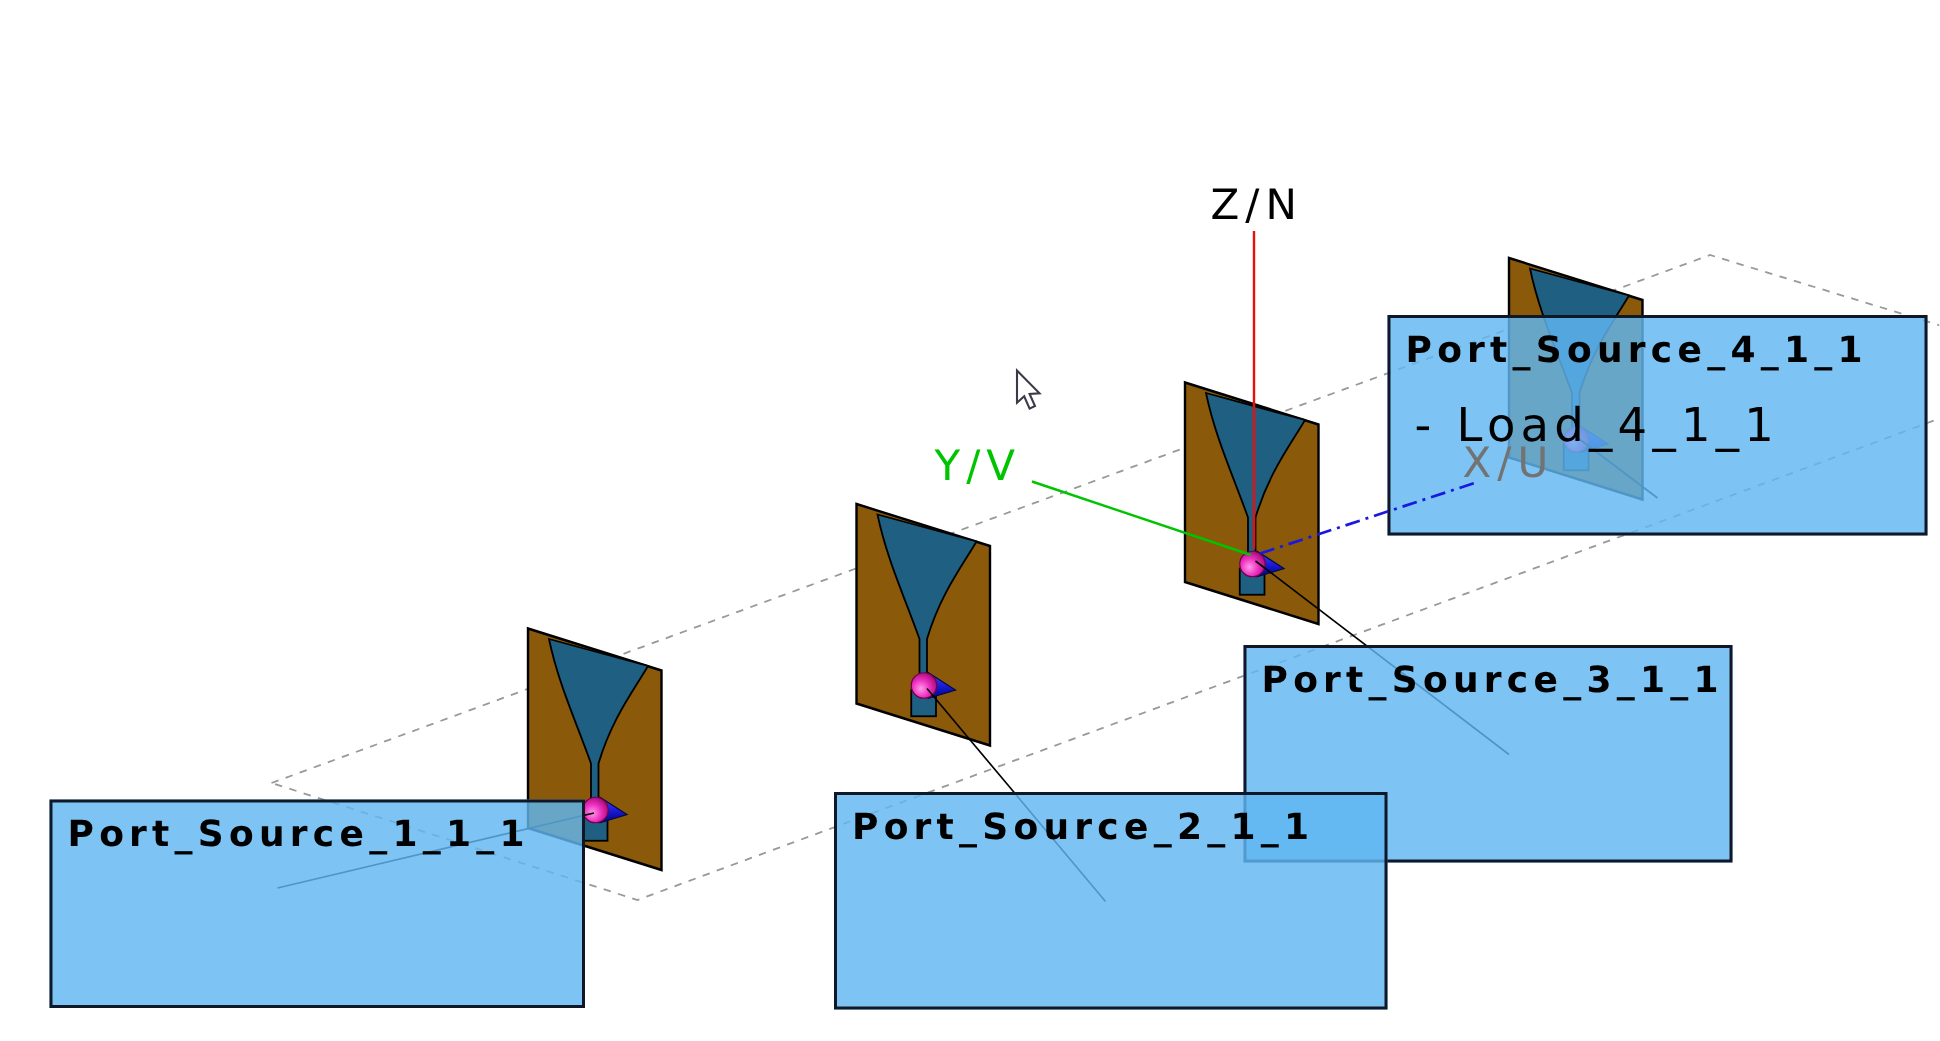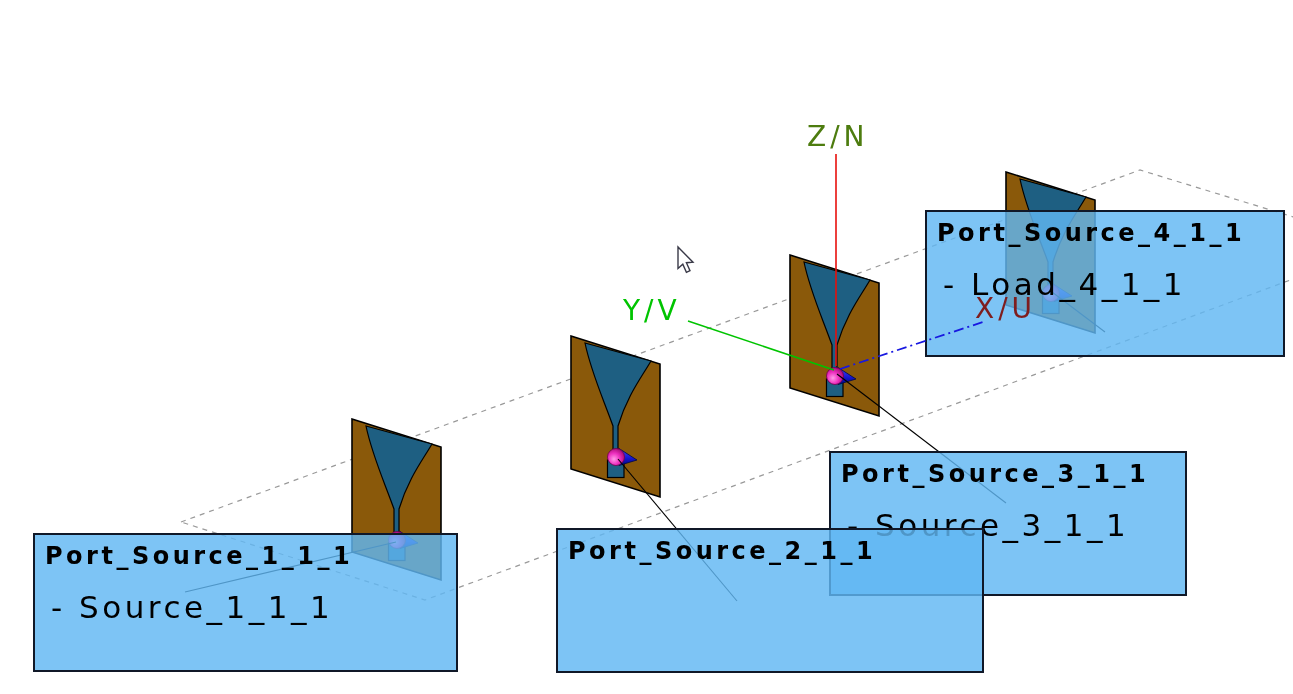--- a/index.html
+++ b/index.html
@@ -4,23 +4,23 @@
 <style>
   html,body{margin:0;padding:0;background:#fff;}
   .scene{position:relative;width:1293px;height:694px;background:#ffffff;overflow:hidden;
          font-family:"DejaVu Sans", sans-serif;}
   .scene svg{position:absolute;left:0;top:0;}
   .port-box{position:absolute;width:357px;background:rgba(96,183,243,0.82);
             border:2px solid #101828;box-sizing:border-box;color:#000;}
   .port-title{font-size:24px;letter-spacing:3.5px;margin:7px 0 0 10px;white-space:nowrap;font-weight:bold;}
   .port-item{font-size:31px;letter-spacing:3.5px;margin:19px 0 0 16px;white-space:nowrap;}
   .axis-label{position:absolute;font-size:28px;letter-spacing:4px;font-weight:normal;white-space:nowrap;}
-  .z-label{color:#4d7c0f;}
+  .z-label{color:#000000;}
   .y-label{color:#00c400;}
-  .x-label{color:#7f1d1d;}
+  .x-label{color:#737373;}
 </style>
 </head>
 <body>
 
 <div class="scene">
 
   <svg width="1293" height="694" viewBox="0 0 1293 694">
     <defs>
       <radialGradient id="sphereGrad" cx="38%" cy="62%" r="75%">
         <stop offset="0%" stop-color="#ff9ae8"></stop>
@@ -52,32 +52,30 @@
     <path d="M618 459 L737 601" stroke="#000000" stroke-width="1.1" fill="none"></path>
     <path d="M837 374 L1006 503" stroke="#000000" stroke-width="1.1" fill="none"></path>
     <path d="M1052 292 L1105 332" stroke="#000000" stroke-width="1.1" fill="none"></path>
   </svg>
 
   <div class="port-box" style="left:925px;top:210px;width:360px;height:147px;">
     <div class="port-title">Port_Source_4_1_1</div>
     <div class="port-item">- Load_4_1_1</div>
   </div>
 
-  <div class="port-box" style="left:829px;top:451px;width:358px;height:145px;">
+  <div class="port-box" style="left:829px;top:430px;width:326px;height:145px;">
     <div class="port-title">Port_Source_3_1_1</div>
-    <div class="port-item">- Source_3_1_1</div>
   </div>
 
-  <div class="port-box" style="left:556px;top:528px;width:428px;height:145px;">
+  <div class="port-box" style="left:556px;top:528px;width:369px;height:145px;">
     <div class="port-title">Port_Source_2_1_1</div>
   </div>
 
-  <div class="port-box" style="left:33px;top:533px;width:425px;height:139px;">
+  <div class="port-box" style="left:33px;top:533px;width:357px;height:139px;">
     <div class="port-title">Port_Source_1_1_1</div>
-    <div class="port-item">- Source_1_1_1</div>
   </div>
 
   <svg width="1293" height="694" viewBox="0 0 1293 694">
     <line x1="836" y1="154" x2="836" y2="366" stroke="#e8100c" stroke-width="1.6"></line>
     <line x1="688" y1="321" x2="834" y2="370" stroke="#00c400" stroke-width="1.6"></line>
     <line x1="840" y1="369" x2="986" y2="321" stroke="#1818e0" stroke-width="1.8" stroke-dasharray="10 4 2 4"></line>
 
     <polygon points="678,247 678,268.5 682.8,264.2 686.4,272.4 690,270.7 686.4,262.7 693,262.2" fill="#ffffff" stroke="#3a3a48" stroke-width="1.4"></polygon>
   </svg>
 

